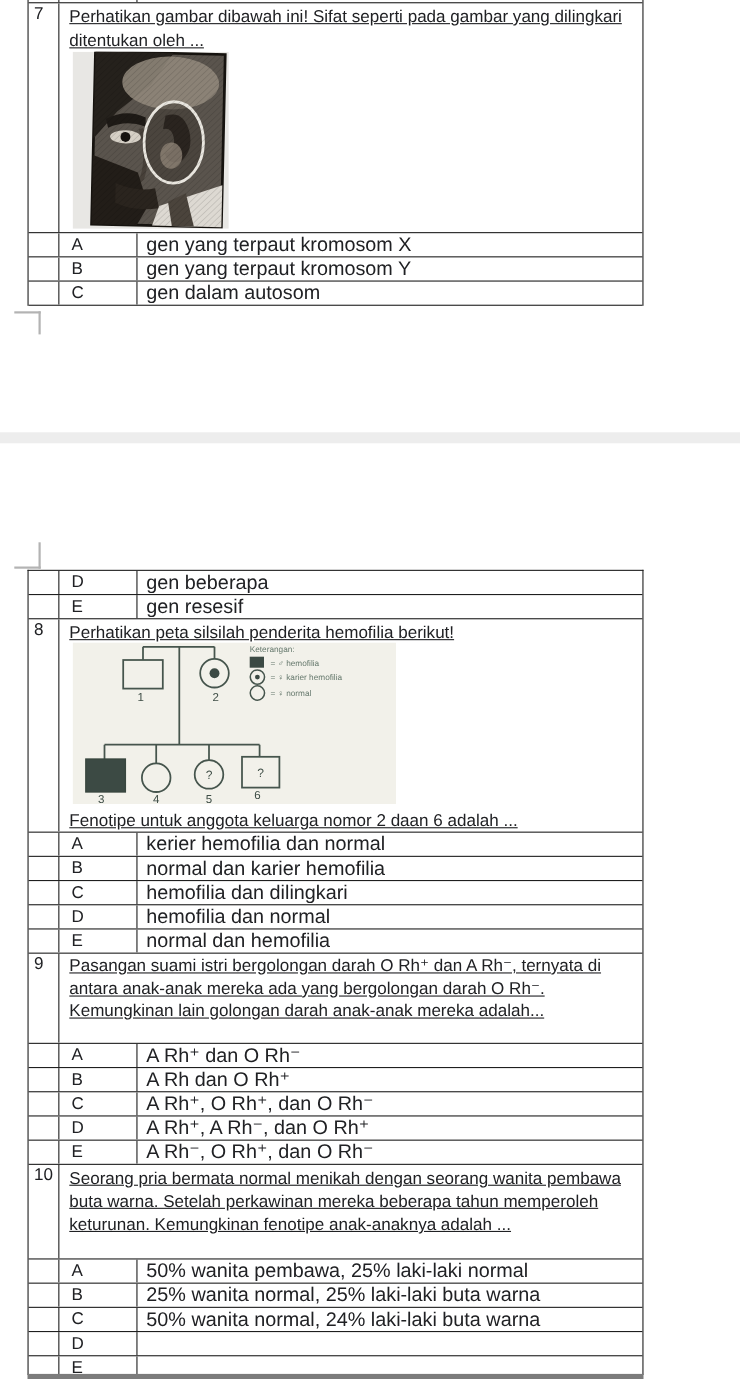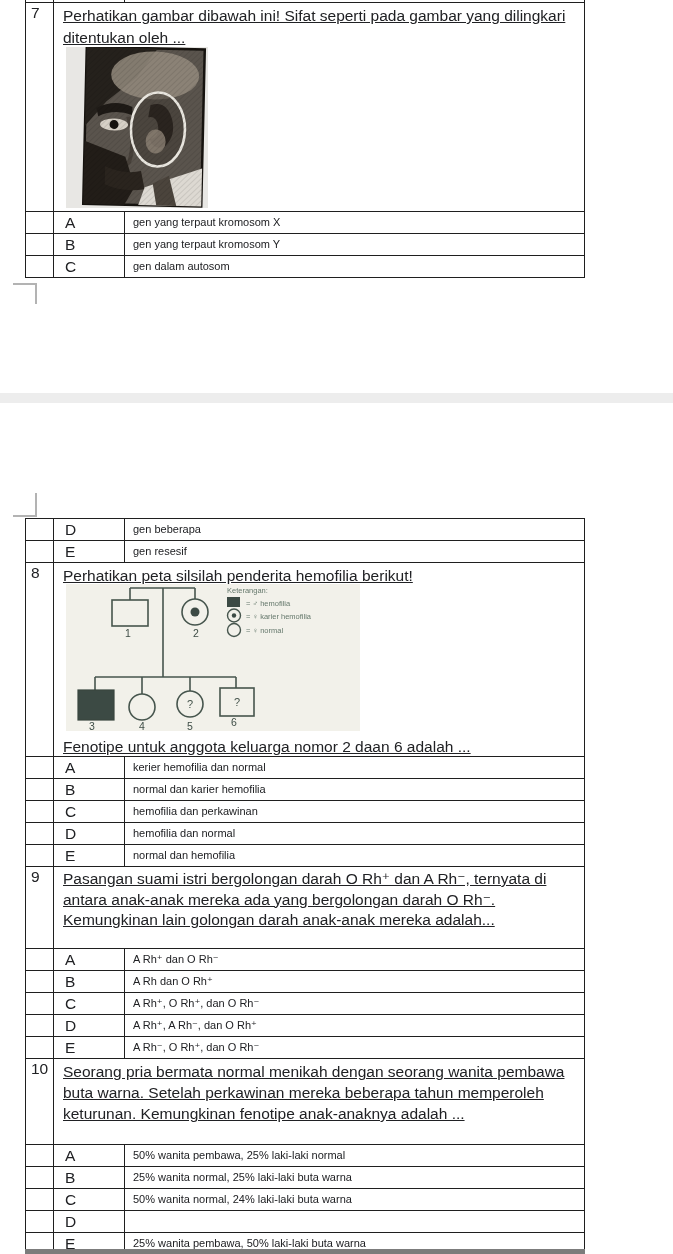--- a/index.html
+++ b/index.html
@@ -4,21 +4,21 @@
 <style>
   html,body{margin:0;padding:0;background:#fff;}
   #screen{position:relative;width:673px;height:1254px;background:#ffffff;overflow:hidden;
           font-family:"Liberation Sans","DejaVu Sans",sans-serif;color:#202124;}
   .tbl{position:absolute;left:25px;width:560px;box-sizing:border-box;
        border-left:1.4px solid #1f1f1f;border-right:1.4px solid #1f1f1f;background:#fff;}
   .row{display:flex;box-sizing:border-box;border-bottom:1.4px solid #1f1f1f;overflow:hidden;}
   .cell{box-sizing:border-box;overflow:hidden;}
   .c-num{flex:none;width:28px;border-right:1.4px solid #1f1f1f;padding:1px 0 0 5px;font-size:15.5px;}
   .c-letter{flex:none;width:71px;border-right:1.4px solid #1f1f1f;padding:0 0 0 11px;font-size:15.5px;line-height:21px;}
-  .c-text{flex:1;padding:0 6px 0 8px;font-size:11px;line-height:21px;white-space:nowrap;}
+  .c-text{flex:1;padding:0 6px 0 8px;font-size:18px;line-height:21px;white-space:nowrap;}
   .c-qtext{flex:1;padding:2px 16px 0 9px;font-size:15.5px;text-decoration:underline;}
   .lh22{line-height:22px;}
   .lh21{line-height:21px;}
   .lh20{line-height:20.5px;}
   .spacer-pedigree{height:150px;}
   .band{position:absolute;left:0;width:673px;background:#ededed;}
   .mark{position:absolute;background:#b3b3b3;}
   .strip{position:absolute;background:#7c7c7c;}
   .imgbox{position:absolute;}
   .ped-num{font-size:10.5px;fill:#3e4d46;text-anchor:middle;font-family:"Liberation Sans","DejaVu Sans",sans-serif;}
@@ -126,21 +126,21 @@
       <div class="cell c-text">kerier hemofilia dan normal</div>
     </div>
     <div class="row" style="height:22px;">
       <div class="cell c-num"></div>
       <div class="cell c-letter">B</div>
       <div class="cell c-text">normal dan karier hemofilia</div>
     </div>
     <div class="row" style="height:22px;">
       <div class="cell c-num"></div>
       <div class="cell c-letter">C</div>
-      <div class="cell c-text">hemofilia dan perkawinan</div>
+      <div class="cell c-text">hemofilia dan dilingkari</div>
     </div>
     <div class="row" style="height:22px;">
       <div class="cell c-num"></div>
       <div class="cell c-letter">D</div>
       <div class="cell c-text">hemofilia dan normal</div>
     </div>
     <div class="row" style="height:22px;">
       <div class="cell c-num"></div>
       <div class="cell c-letter">E</div>
       <div class="cell c-text">normal dan hemofilia</div>
@@ -197,21 +197,20 @@
       <div class="cell c-letter">C</div>
       <div class="cell c-text">50% wanita normal, 24% laki-laki buta warna</div>
     </div>
     <div class="row" style="height:22px;">
       <div class="cell c-num"></div>
       <div class="cell c-letter">D</div>
     </div>
     <div class="row" style="height:17px;border-bottom:none;">
       <div class="cell c-num"></div>
       <div class="cell c-letter">E</div>
-      <div class="cell c-text">25% wanita pembawa, 50% laki-laki buta warna</div>
     </div>
   </div>
 
   <div class="imgbox" style="left:66px;top:584px;">
     <svg width="294" height="147" viewBox="0 0 294 147">
       <rect x="0" y="0" width="294" height="147" fill="#f2f1ea"></rect>
       <g stroke="#46554d" stroke-width="1.6" fill="none">
         <path d="M64 4 H129"></path>
         <path d="M64 4 V16"></path>
         <path d="M129 4 V15"></path>

